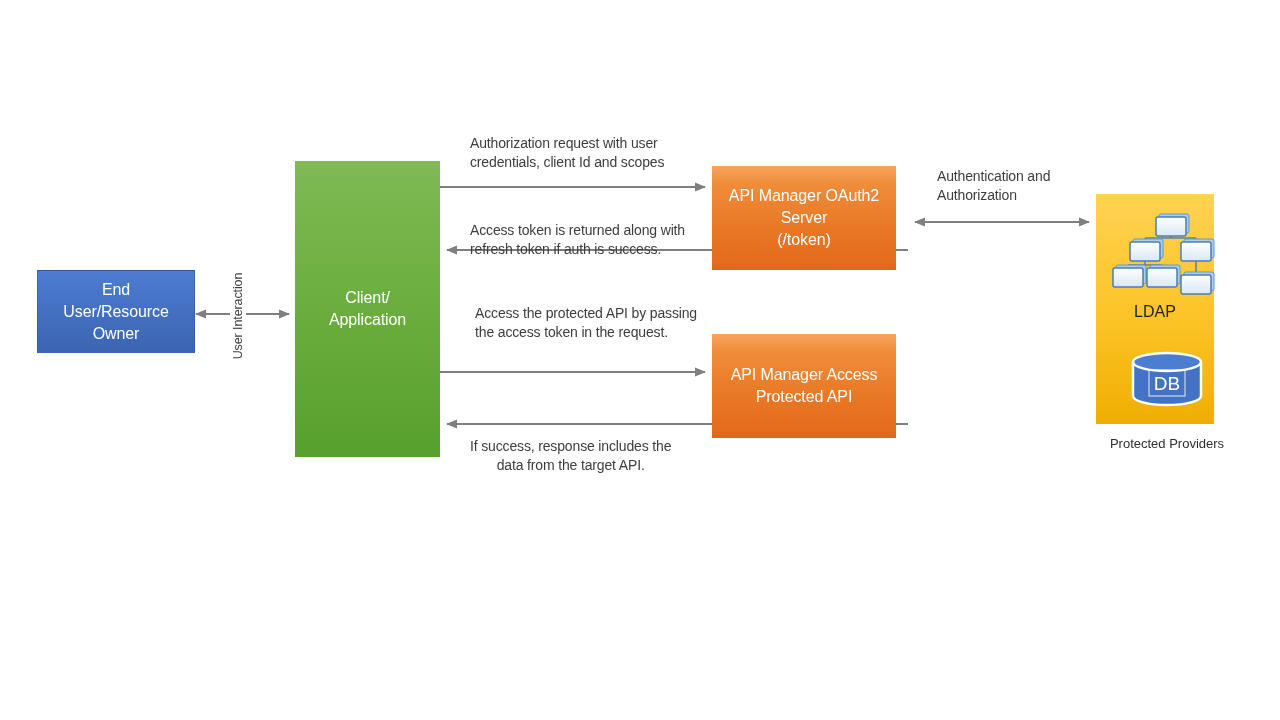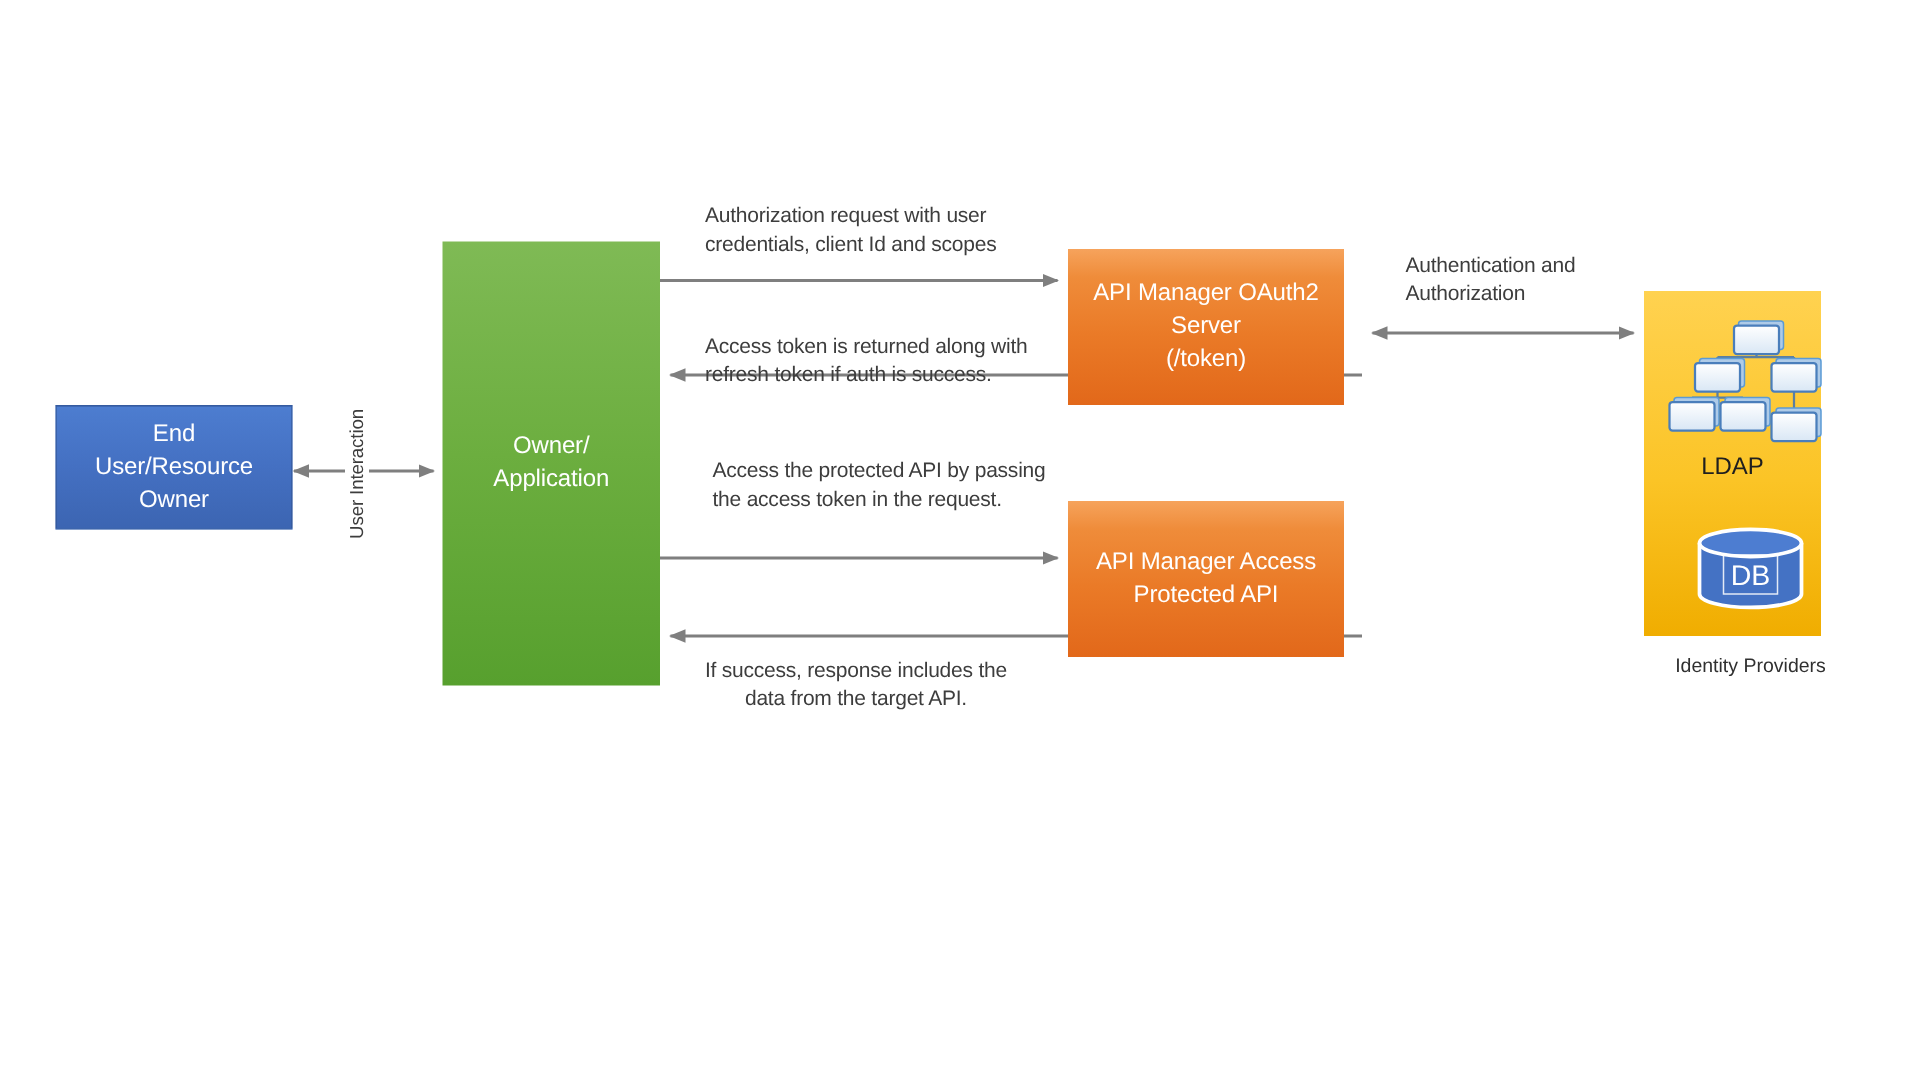--- a/index.html
+++ b/index.html
@@ -74,21 +74,21 @@
     <line x1="196" y1="314" x2="289" y2="314" stroke="#7f7f7f" stroke-width="2" marker-start="url(#ah)" marker-end="url(#ah)"></line>
     <line x1="440" y1="372" x2="705" y2="372" stroke="#7f7f7f" stroke-width="2" marker-end="url(#ah)"></line>
     <line x1="908" y1="424" x2="447" y2="424" stroke="#7f7f7f" stroke-width="2" marker-end="url(#ah)"></line>
     <line x1="915" y1="222" x2="1089" y2="222" stroke="#7f7f7f" stroke-width="2" marker-start="url(#ah)" marker-end="url(#ah)"></line>
   </svg>
 
   <div class="node node-blue">End
 User/Resource
 Owner</div>
 
-  <div class="node node-green">Owner/
+  <div class="node node-green">Client/
 Application</div>
 
   <div class="node node-orange o1">API Manager OAuth2
 Server
 (/token)</div>
 
   <div class="node node-orange o2">API Manager Access
 Protected API</div>
 
   <div class="node-yellow">
@@ -120,21 +120,21 @@
     <div class="ldap-label">LDAP</div>
 
     <svg class="db-icon" width="80" height="56" viewBox="0 0 80 56">
       <path d="M6,11 v34 a34,9 0 0 0 68,0 v-34" fill="#4472c4" stroke="#ffffff" stroke-width="2.5"></path>
       <ellipse cx="40" cy="11" rx="34" ry="9" fill="#4d7dd1" stroke="#ffffff" stroke-width="2.5"></ellipse>
       <rect x="22" y="19" width="36" height="26" fill="none" stroke="rgba(255,255,255,0.85)" stroke-width="1"></rect>
       <text x="40" y="39" text-anchor="middle" font-size="19" fill="#ffffff" font-family="Liberation Sans, sans-serif">DB</text>
     </svg>
   </div>
 
-  <div class="caption">Identity Providers</div>
+  <div class="caption">Protected Providers</div>
 
   <div class="flow-label l1">Authorization request with user
 credentials, client Id and scopes</div>
   <div class="flow-label l2">Access token is returned along with
 refresh token if auth is success.</div>
   <div class="flow-label l3">Access the protected API by passing
 the access token in the request.</div>
   <div class="flow-label l4">If success, response includes the
 data from the target API.</div>
   <div class="flow-label l5">Authentication and

